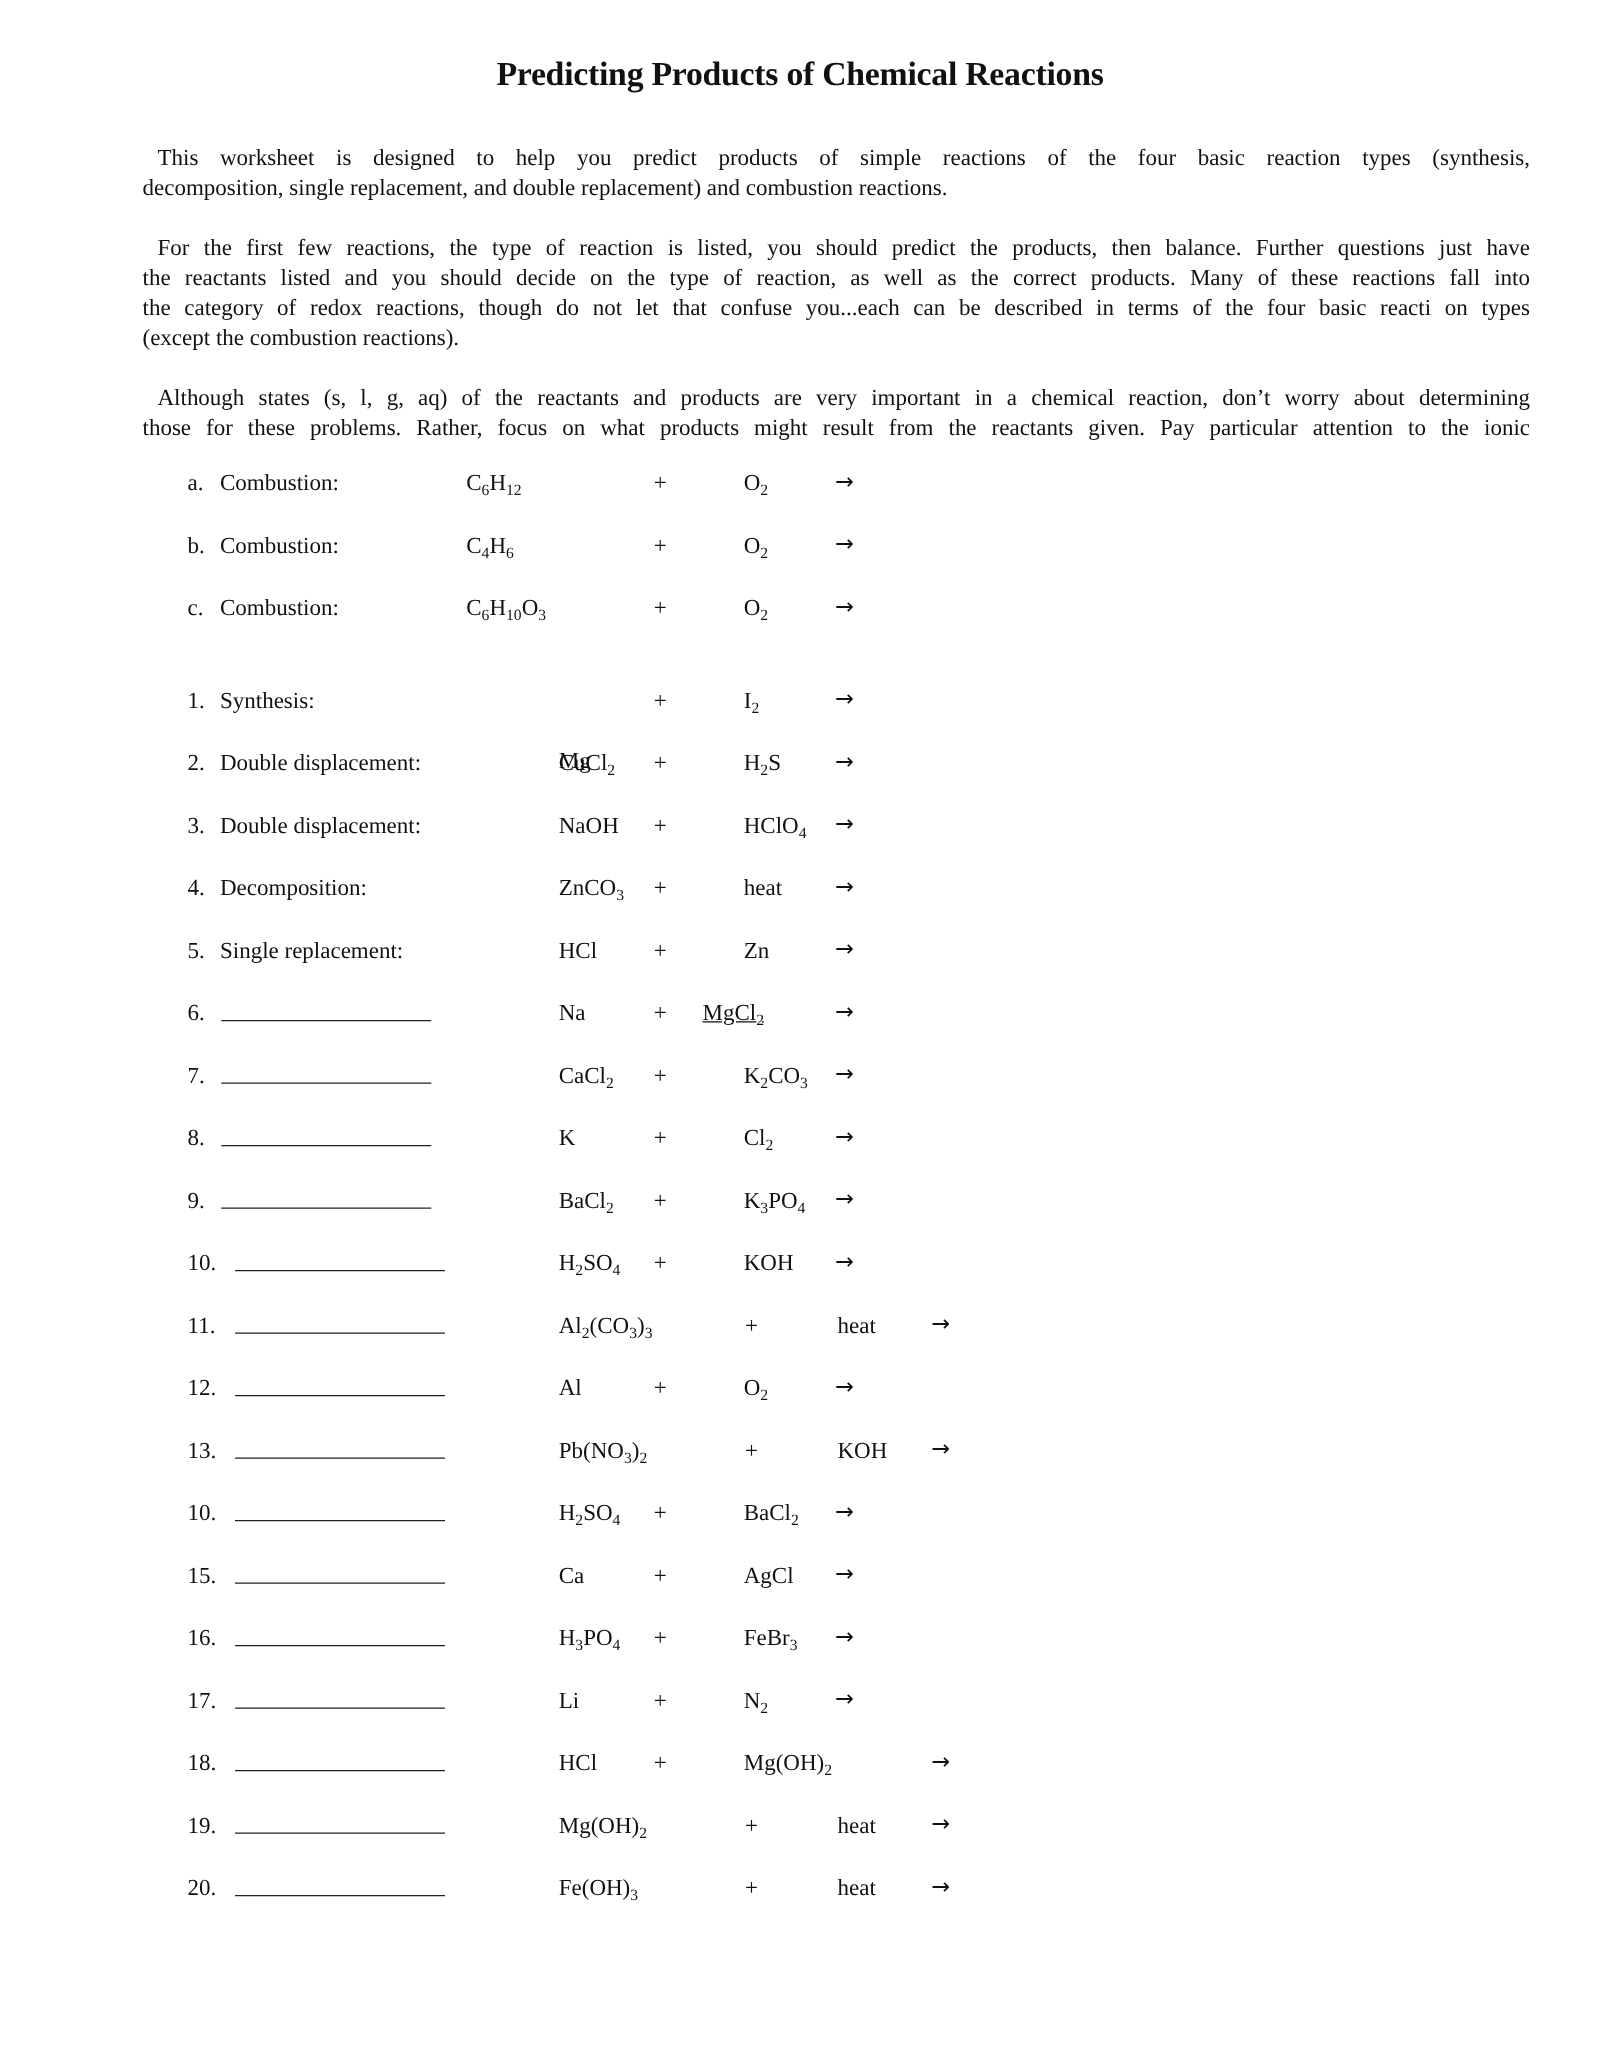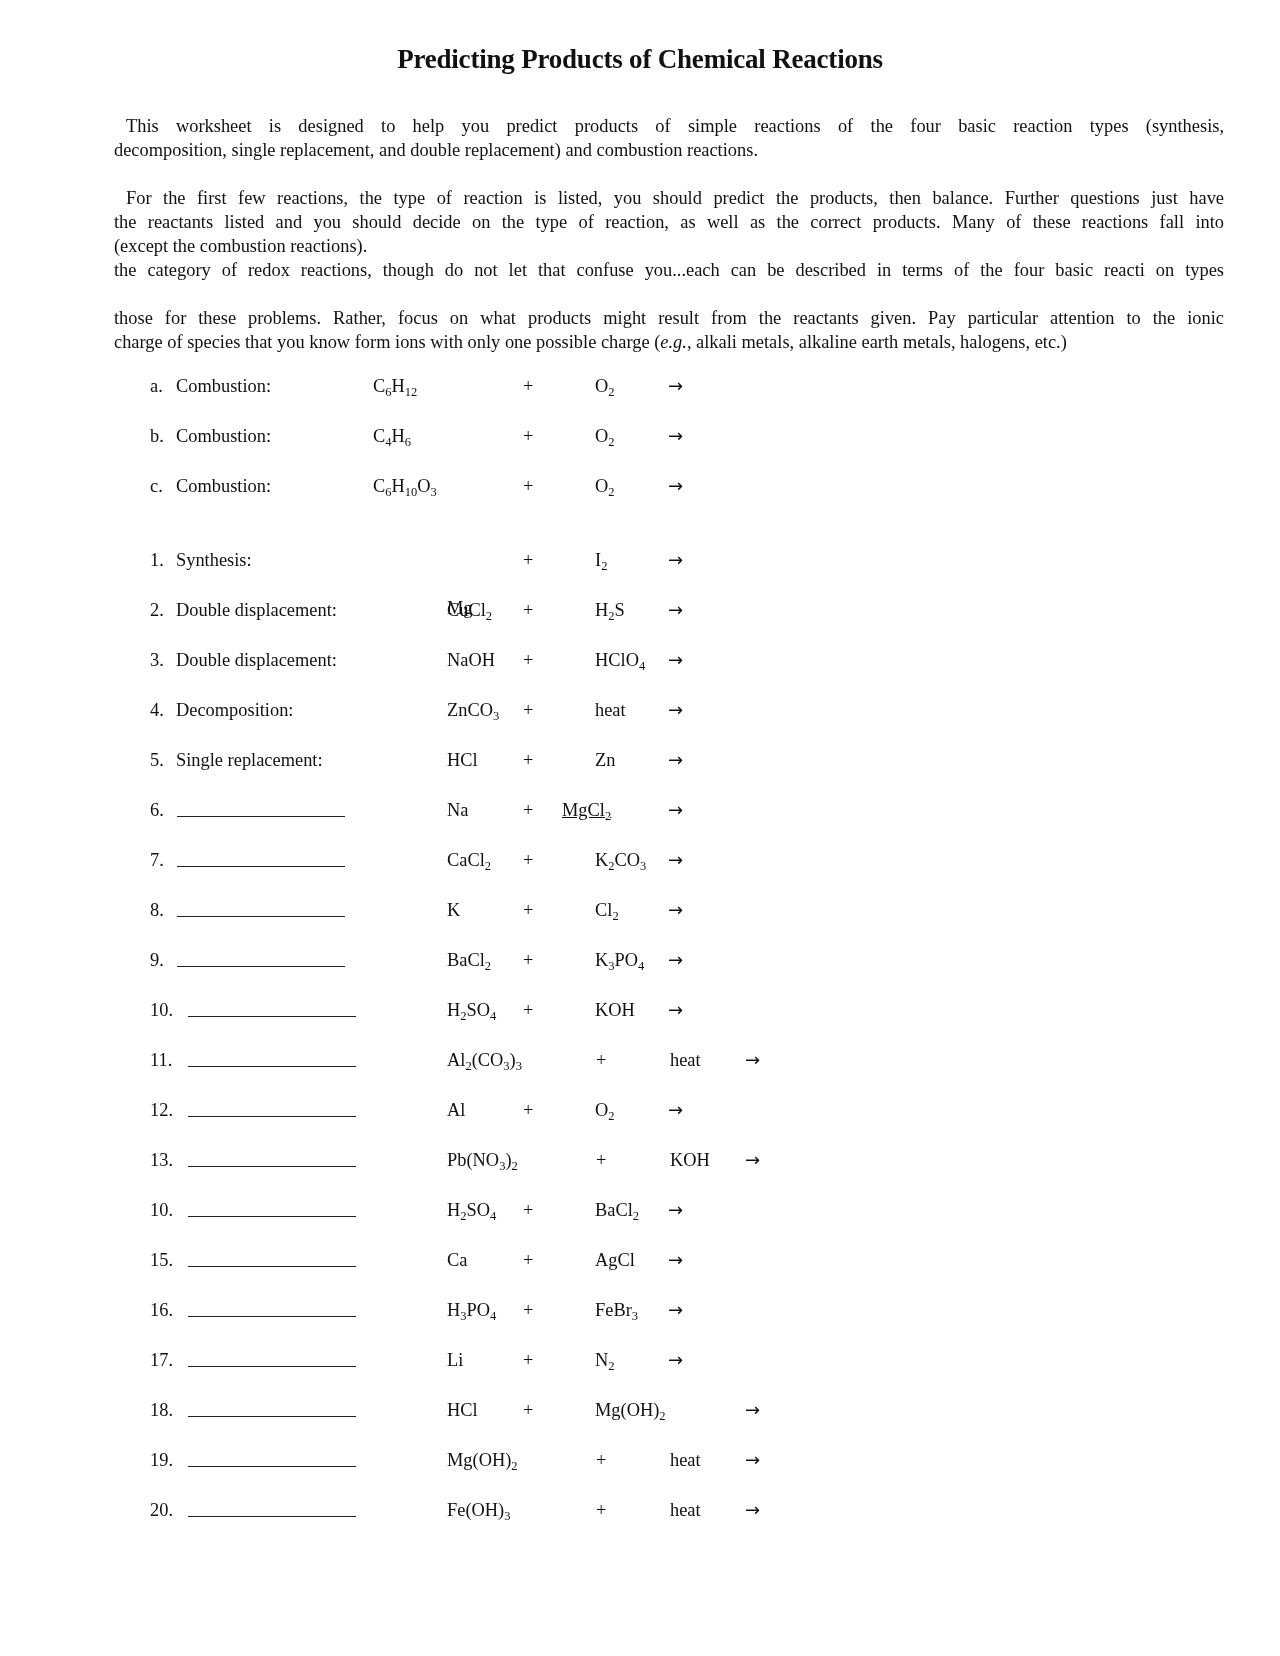--- a/index.html
+++ b/index.html
@@ -87,27 +87,27 @@
 <h1 class="page-title">Predicting Products of Chemical Reactions</h1>
 
 <p class="para" id="intro-1">
   <span class="line first justify">This worksheet is designed to help you predict products of simple reactions of the four basic reaction types (synthesis,</span>
   <span class="line">decomposition, single replacement, and double replacement) and combustion reactions.</span>
 </p>
 
 <p class="para" id="intro-2">
   <span class="line first justify">For the first few reactions, the type of reaction is listed, you should predict the products, then balance.  Further questions just have</span>
   <span class="line justify">the reactants listed and you should decide on the type of reaction, as well as the correct products.  Many of these reactions fall into</span>
+  <span class="line justify">the category of redox reactions, though do not let that confuse you...each can be described in terms of the four basic reacti on types</span>
   <span class="line">(except the combustion reactions).</span>
-  <span class="line justify">the category of redox reactions, though do not let that confuse you...each can be described in terms of the four basic reacti on types</span>
 </p>
 
 <p class="para" id="intro-3">
+  <span class="line first justify">Although states (s, l, g, aq) of the reactants and products are very important in a chemical reaction, don’t worry about determining</span>
   <span class="line justify">those for these problems.  Rather, focus on what products might result from the reactants given.  Pay particular attention to the ionic</span>
-  <span class="line"><span>charge of species that you know form ions with only one possible charge (</span><em>e.g.</em><span>, alkali metals, alkaline earth metals, halogens, etc.)</span></span>
 </p>
 
 <div id="reaction-list">
     <div class="rx-row" style="top: 372px;">
       <span class="c-num">a.</span>
       <span class="c-label">Combustion:</span>
       <span class="" style="left: 373px;">C<sub>6</sub>H<sub>12</sub></span>
       <span class="" style="left: 523px;">+</span>
       <span class="" style="left: 595px;">O<sub>2</sub></span>
       <span class="arrow" style="left: 668px;">→</span>

